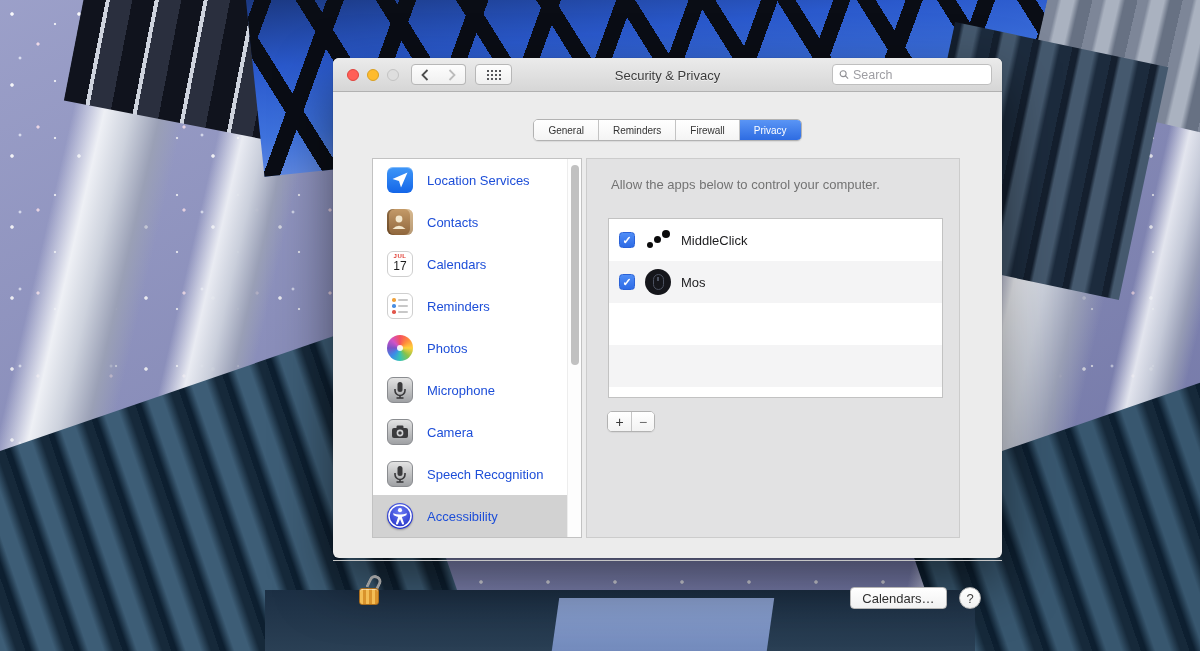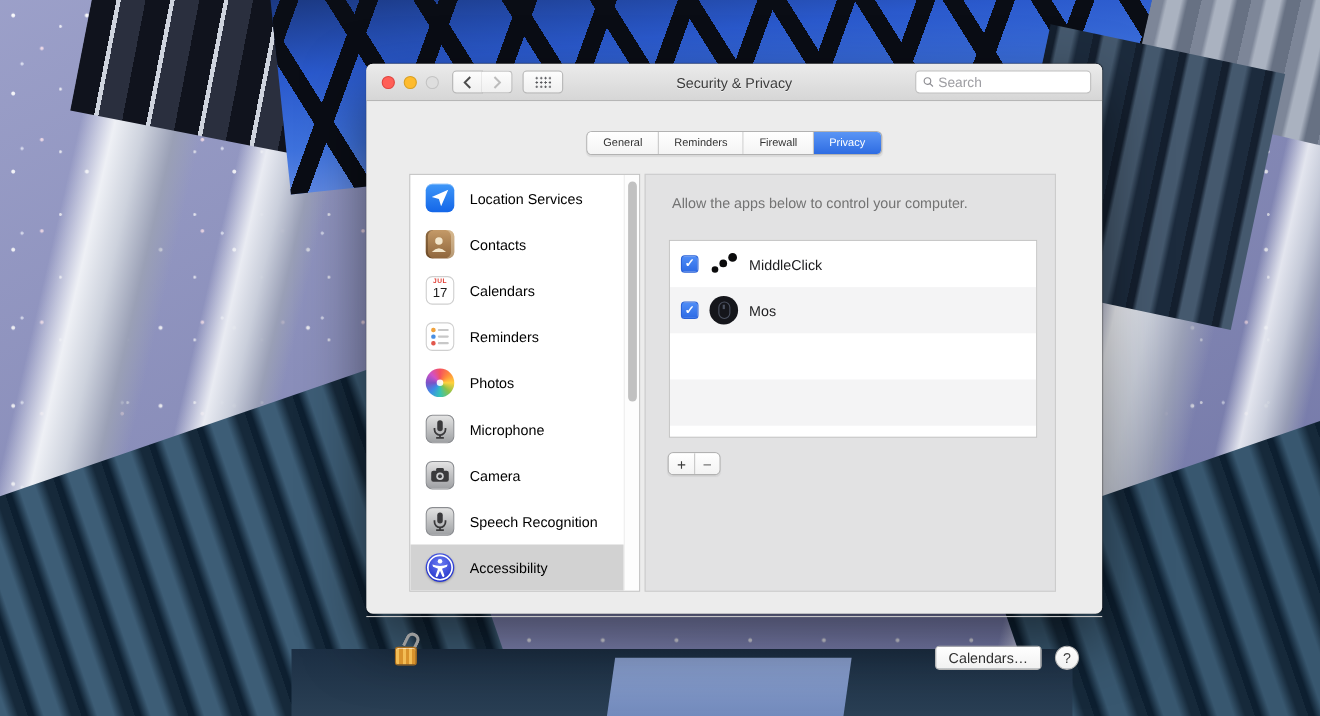--- a/index.html
+++ b/index.html
@@ -80,21 +80,21 @@
   .tab { display:flex; align-items:center; justify-content:center; font-size:10px; color:#333;
     background:linear-gradient(180deg,#ffffff,#f4f4f4); border-right:1px solid #c3c3c3; padding:0 14px; cursor:default; }
   .tab:last-child { border-right:none; }
   .tab.selected { background:linear-gradient(180deg,#5a95f5,#2e6ce2); color:#fff; }
 
   
   .sidebar { position:absolute; left:39px; top:100px; width:210px; height:380px; background:#fff;
     border:1px solid #c2c2c2; overflow:hidden; }
   .srow { position:relative; height:42px; display:flex; align-items:center; padding-left:14px; gap:14px; }
   .srow.selected { background:#d2d2d2; }
-  .srow .label { font-size:13px; color:#000000; }
+  .srow .label { font-size:13px; color:#1d4ed8; }
   .sicon { width:26px; height:26px; flex:0 0 26px; position:relative; }
 
   .scrolltrack { position:absolute; right:0; top:0; bottom:0; width:14px; background:#fdfdfd; border-left:1px solid #ededed; }
   .scrollthumb { position:absolute; right:2.5px; top:6px; width:8px; height:200px; background:#c1c1c1; border-radius:4px; }
 
   .panel { position:absolute; left:253px; top:100px; width:374px; height:380px; background:#e2e2e3;
     border:1px solid #cccccc; }
   .panel-header { position:absolute; left:24px; top:18px; font-size:13px; color:#737373; }
   .applist { position:absolute; left:21px; top:59px; width:335px; height:180px; background:#fff; border:1px solid #c2c2c2; overflow:hidden; }
   .lrow { height:42px; display:flex; align-items:center; padding-left:10px; gap:10px; }

